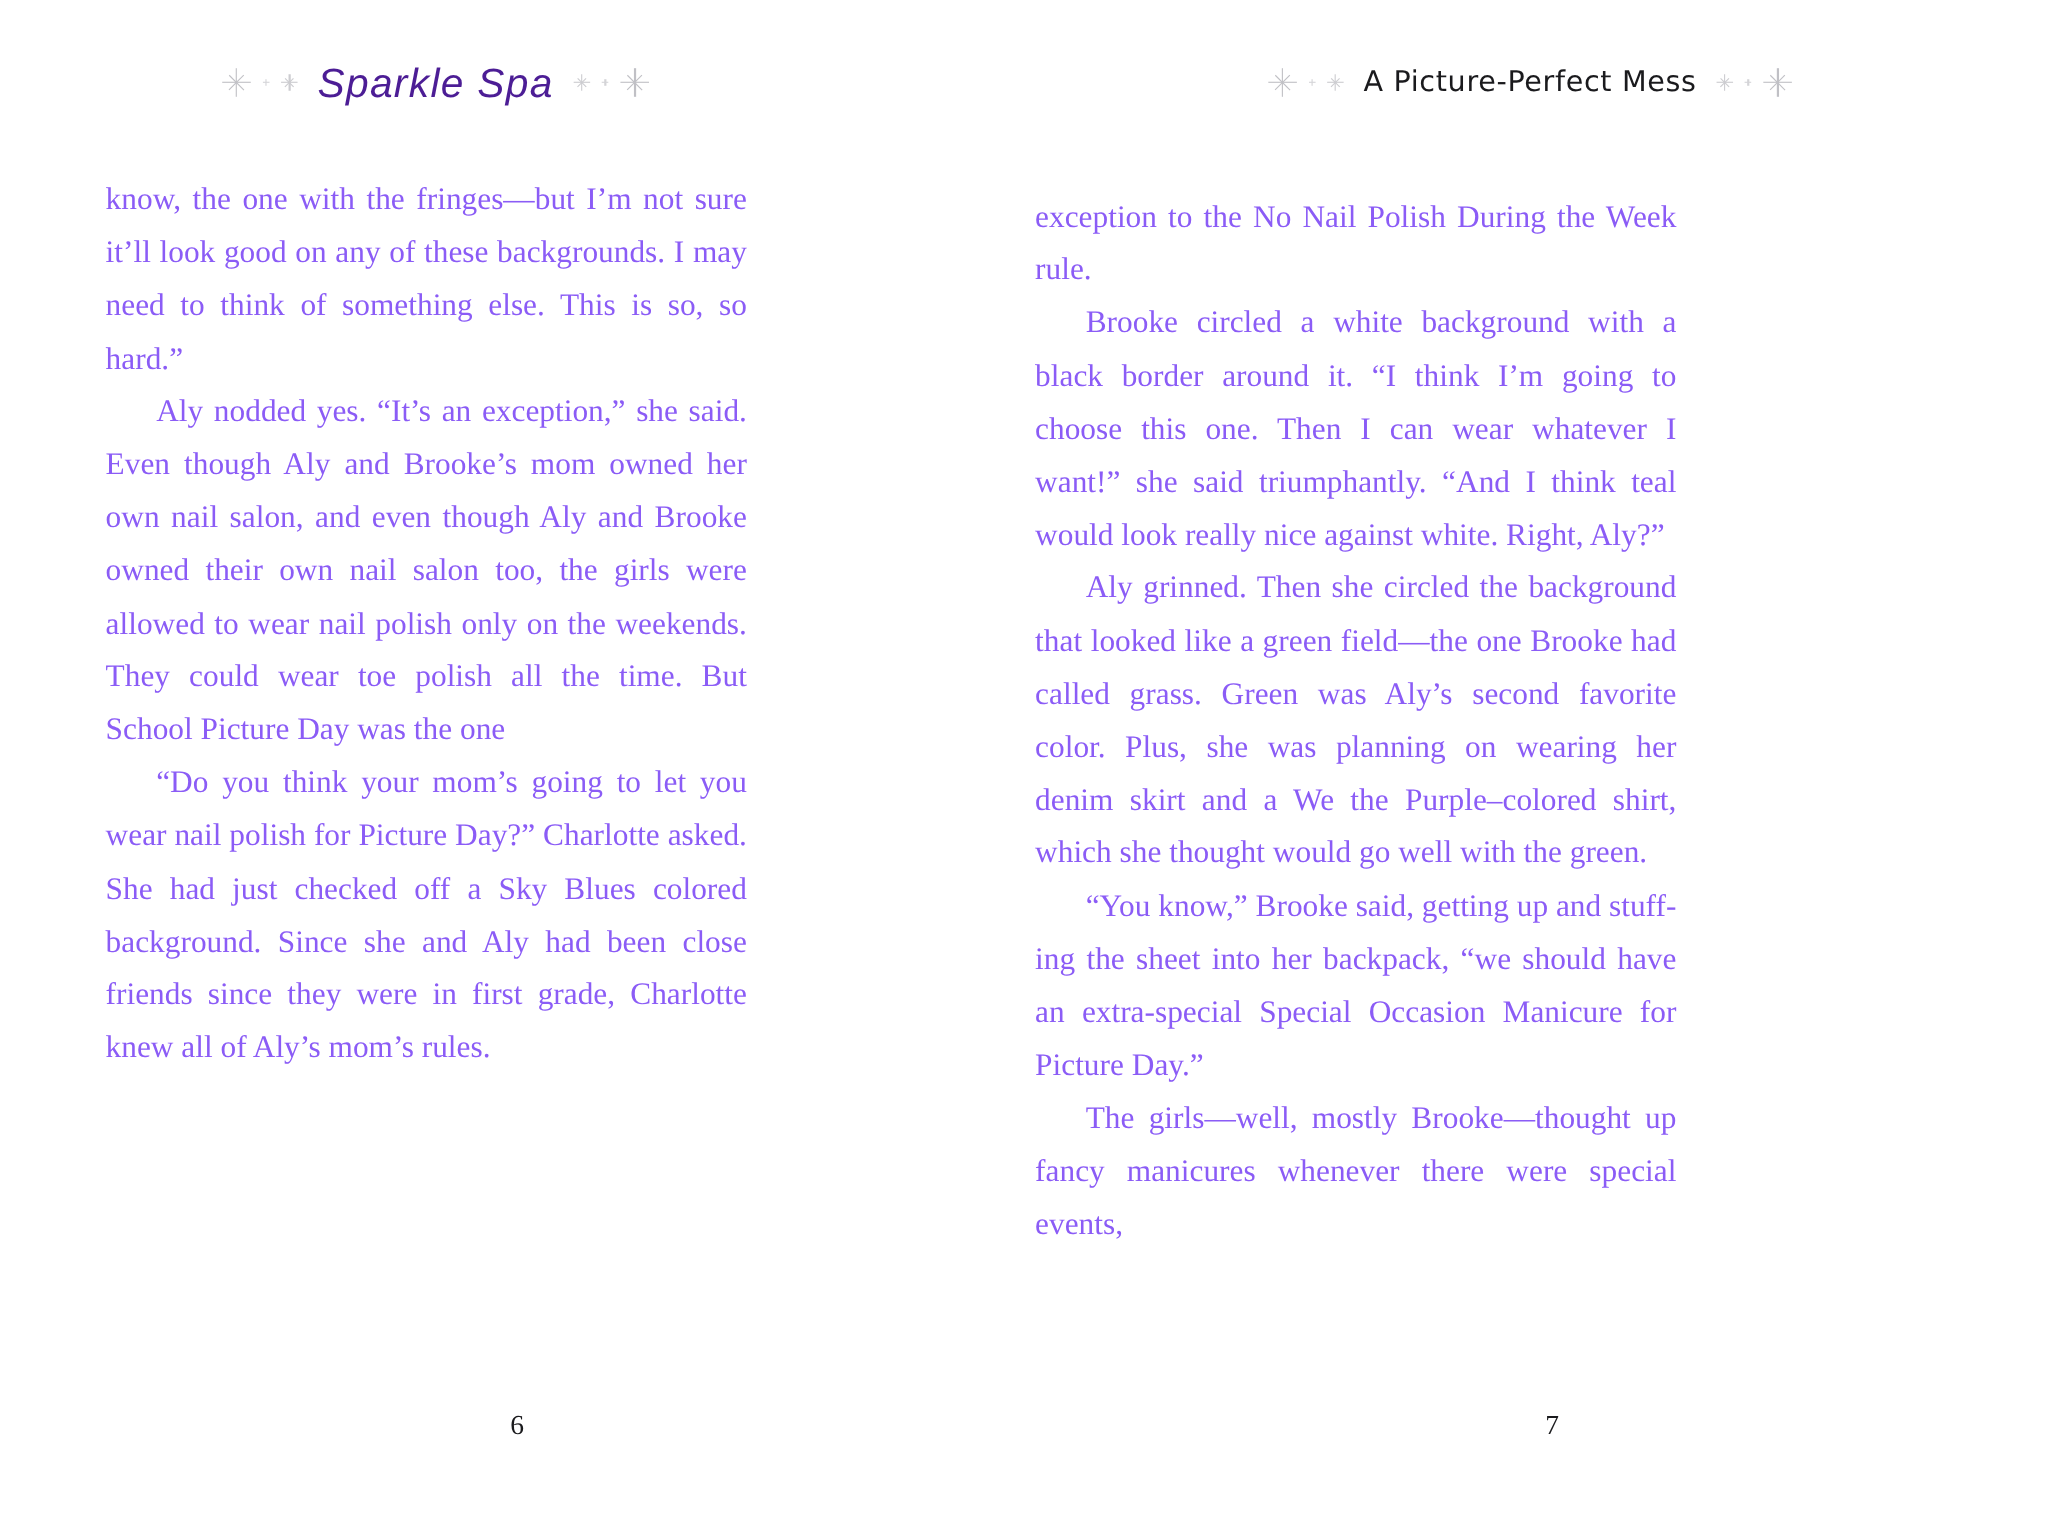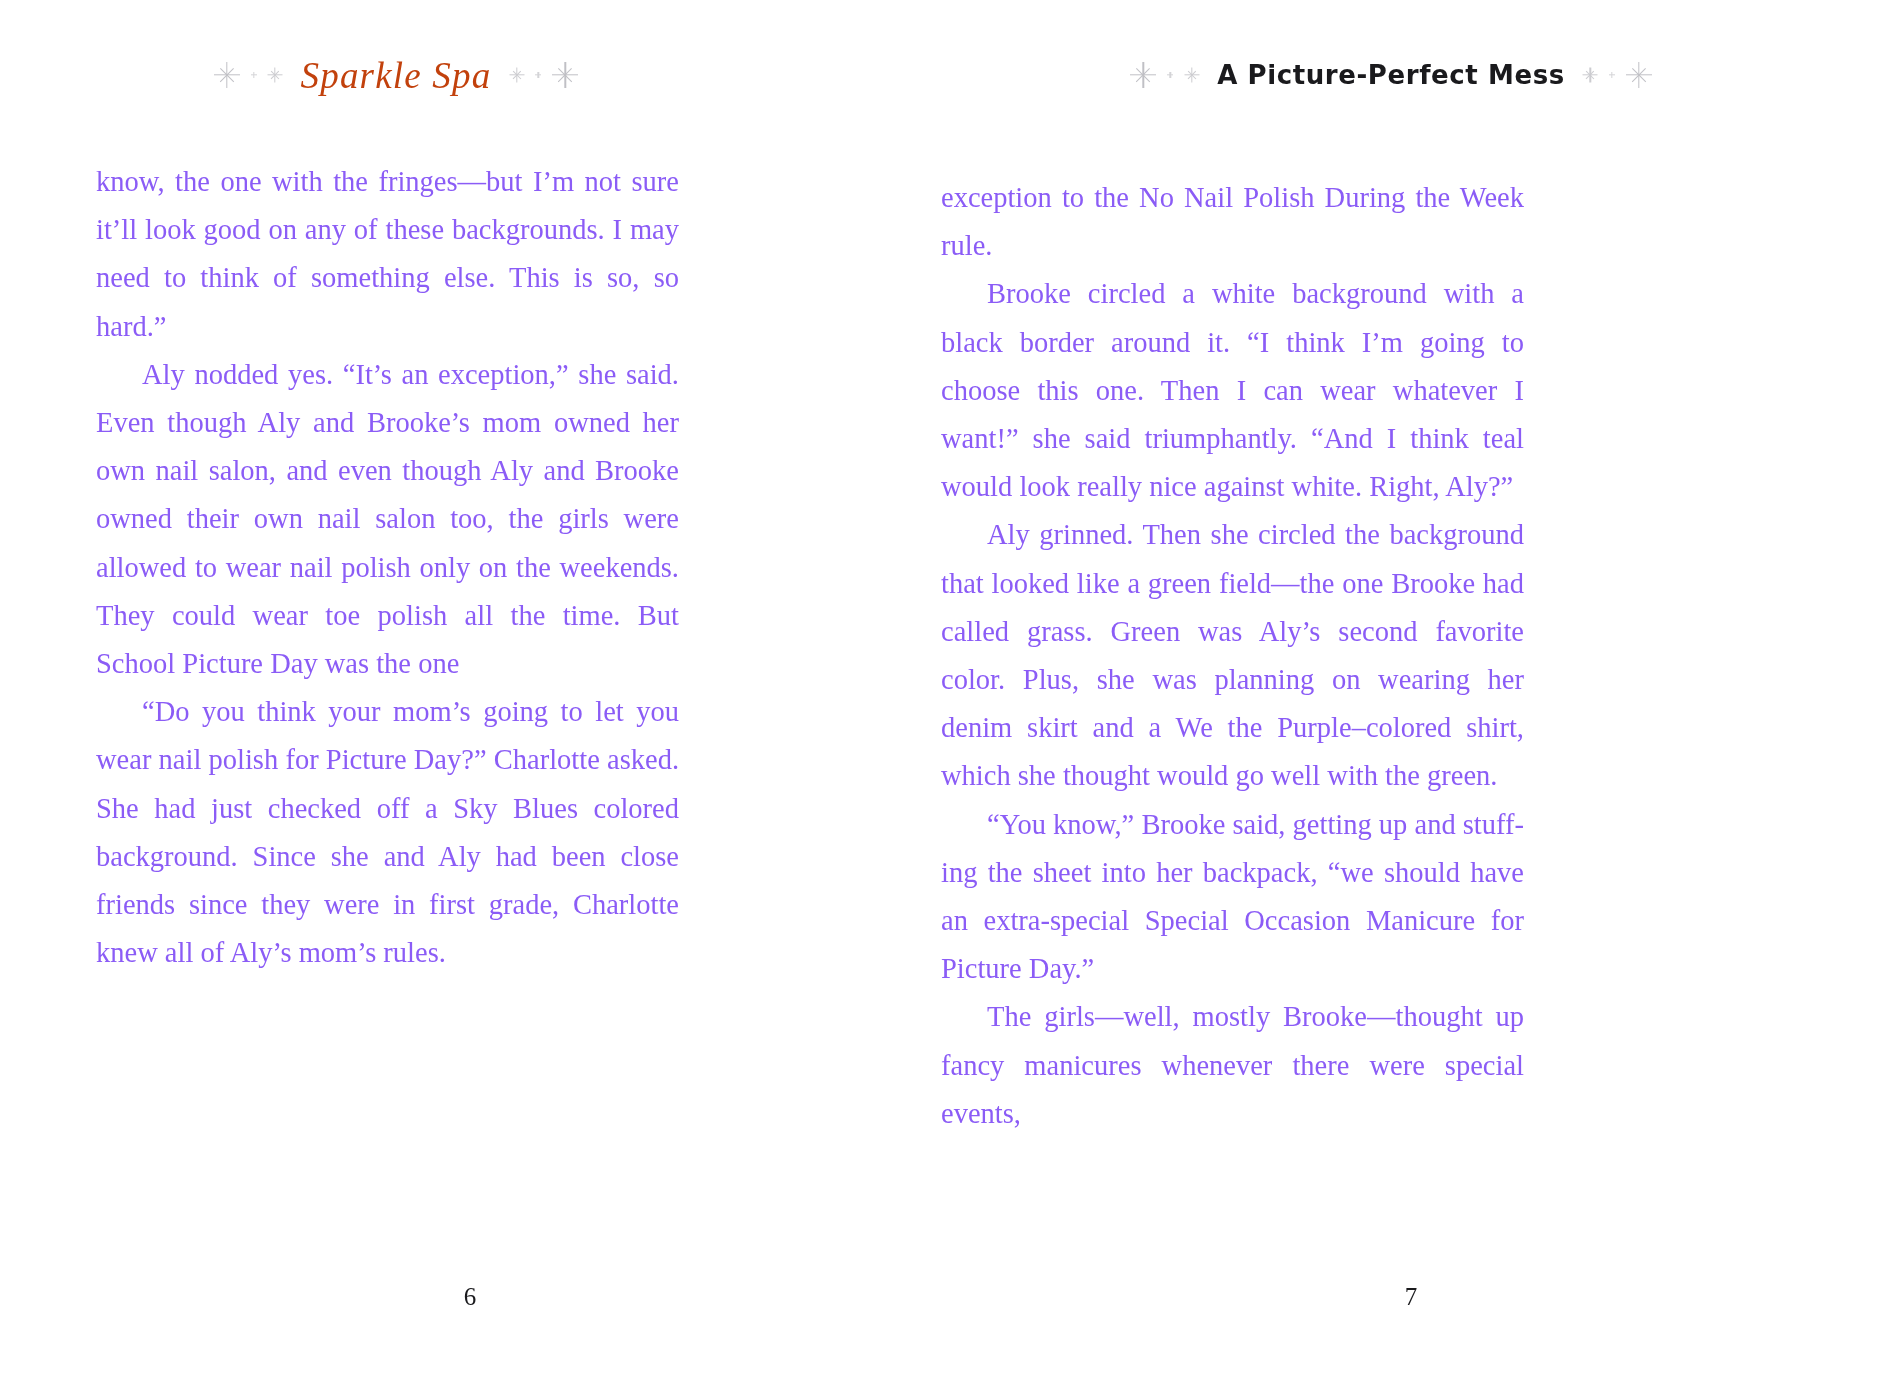--- a/index.html
+++ b/index.html
@@ -34,32 +34,32 @@
     display: flex;
     align-items: center;
     justify-content: center;
     gap: 14px;
     white-space: nowrap;
   }
   .page.left  .running-head { left: 96px; width: 600px; }
   .page.right .running-head { left: 0px;  width: 900px; justify-content: center; }
 
   .head-title-script {
-    font-family: Liberation Serif, serif;
+    font-family: Liberation Sans, sans-serif;
     font-style: italic;
     font-size: 37px;
     letter-spacing: 1.2px;
-    color: #c2410c;
+    color: #4c1d95;
     line-height: 1;
     padding: 0 4px;
   }
   .head-title-sans {
     font-family: "DejaVu Sans", "Liberation Sans", sans-serif;
     font-size: 26px;
-    font-weight: 700;
+    font-weight: 400;
     letter-spacing: 0.6px;
     color: #1a1a1d;
     line-height: 1;
     padding: 0 4px;
   }
 
   
   .sparkles {
     display: flex;
     align-items: center;

